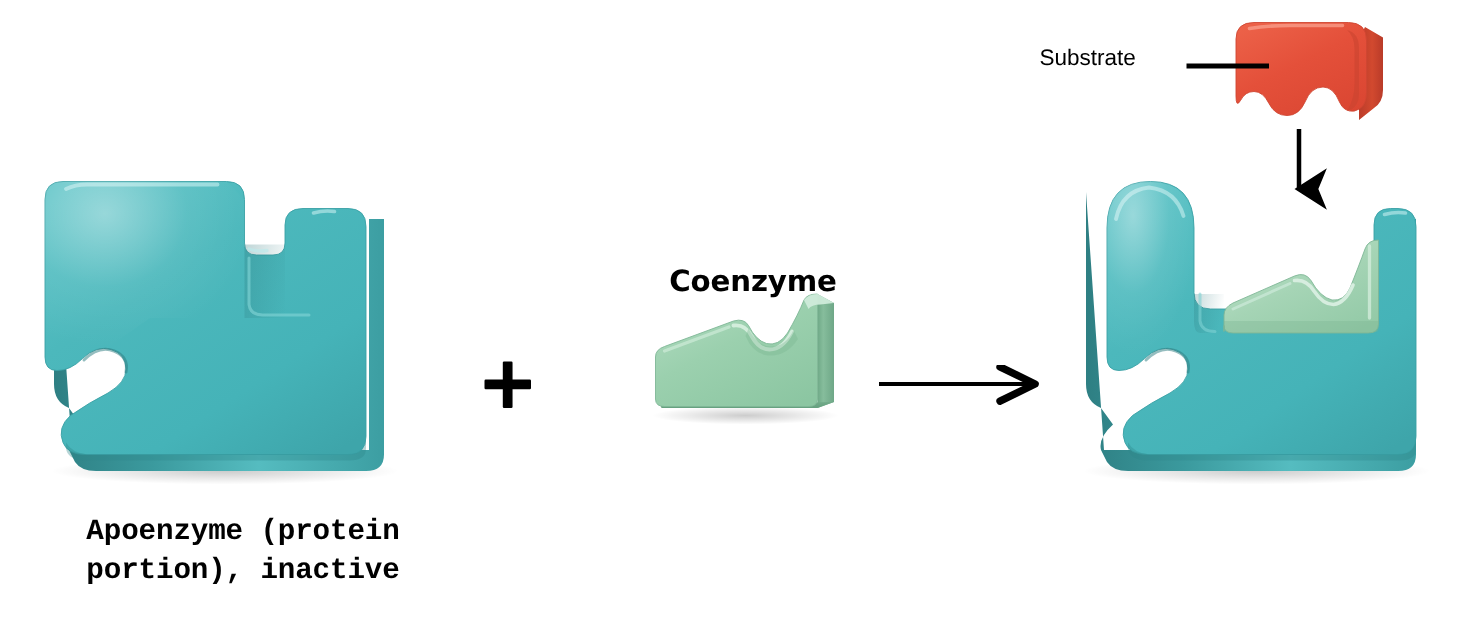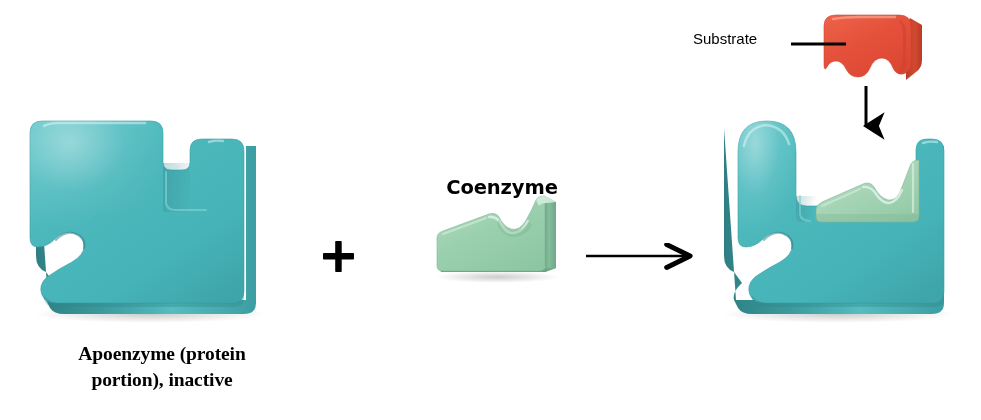--- a/index.html
+++ b/index.html
@@ -27,21 +27,21 @@
     left: 0;
     top: 0;
     width: 981px;
     height: 420px;
     display: block;
   }
   
   .caption {
     position: absolute;
     text-align: center;
-    font-family: Liberation Serif, serif;
+    font-family: Liberation Mono, monospace;
     font-weight: 700;
     font-size: 19.5px;
     line-height: 26px;
     letter-spacing: -0.1px;
     color: #000000;
     white-space: pre-line;
   }
   #caption-apoenzyme { left: 12px;  top: 341px; width: 300px; }
   #caption-cofactor  { left: 343px; top: 341px; width: 300px; }
   #caption-holoenzyme{ left: 672px; top: 341px; width: 300px; }

